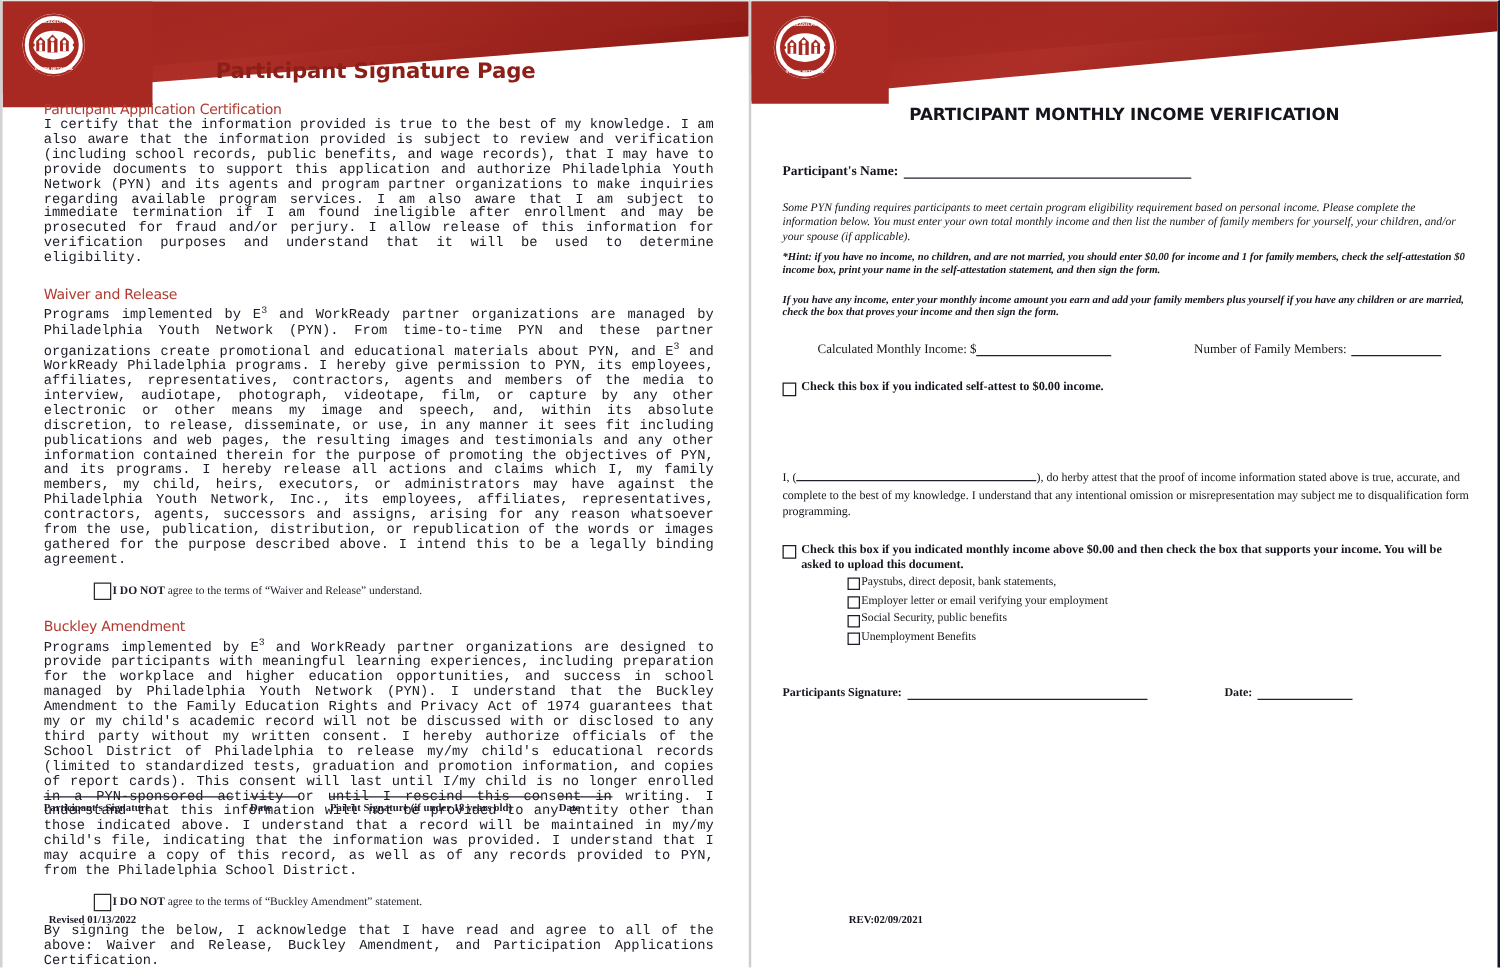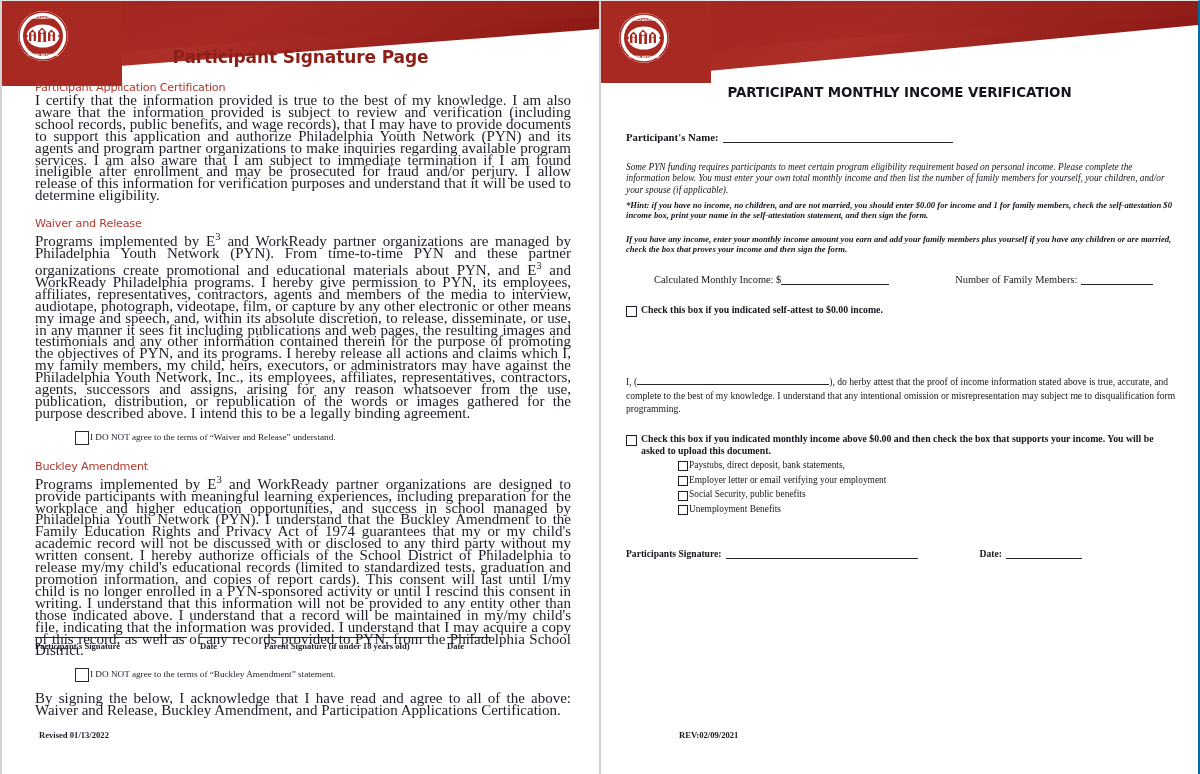--- a/index.html
+++ b/index.html
@@ -23,21 +23,21 @@
 
   
   .page {
     position: relative;
     width: 598px;
     height: 774px;
     background: #ffffff;
     overflow: hidden;
   }
   .page-left  { border-left: 2px solid #d2d2d2; border-top: 1px solid #e6e6e6; }
-  .page-right { border-left: 2px solid #cfcfcf; border-right: 2px solid #0369a1; border-top: 1px solid #e6e6e6; }
+  .page-right { border-left: 2px solid #cfcfcf; border-right: 2px solid #0f172a; border-top: 1px solid #e6e6e6; }
   .page-gap { width: 0px; }
 
   
   .banner {
     position: absolute;
     top: 0; left: 0;
     width: 100%;
     pointer-events: none;
   }
   .banner svg { display: block; }
@@ -70,22 +70,22 @@
   }
   .sec-head {
     color: #b03a30;
     font-family: "DejaVu Sans", sans-serif;
     font-size: 11.2px;
     font-weight: normal;
     margin: 0 0 1px 0;
     letter-spacing: -0.2px;
   }
   .para {
-    font-family: Liberation Serif, serif;
-    font-size: 15px;
+    font-family: Liberation Mono, monospace;
+    font-size: 11px;
     line-height: 11.9px;
     color: #1c1c28;
     text-align: justify;
     margin: 0;
   }
   .spacer-lg { height: 15px; }
   .spacer-md { height: 11px; }
 
   .cb-row {
     display: flex;
@@ -99,21 +99,21 @@
     flex: 0 0 auto;
     margin-top: 0px;
   }
   .cb-text {
     font-family: "Liberation Serif", serif;
     font-size: 9.2px;
     color: #1c1c28;
     margin-left: 1px;
     line-height: 12px;
   }
-  .cb-text b { font-weight: normal; }
+  .cb-text b { font-weight: bold; }
 
   .sig-block {
     position: absolute;
     left: 33px;
     top: 636px;
     width: 536px;
   }
   .sig-lines { display: flex; align-items: flex-end; }
   .sig-line { border-top: 1px solid #22222c; height: 0; }
   .sig-labels {

